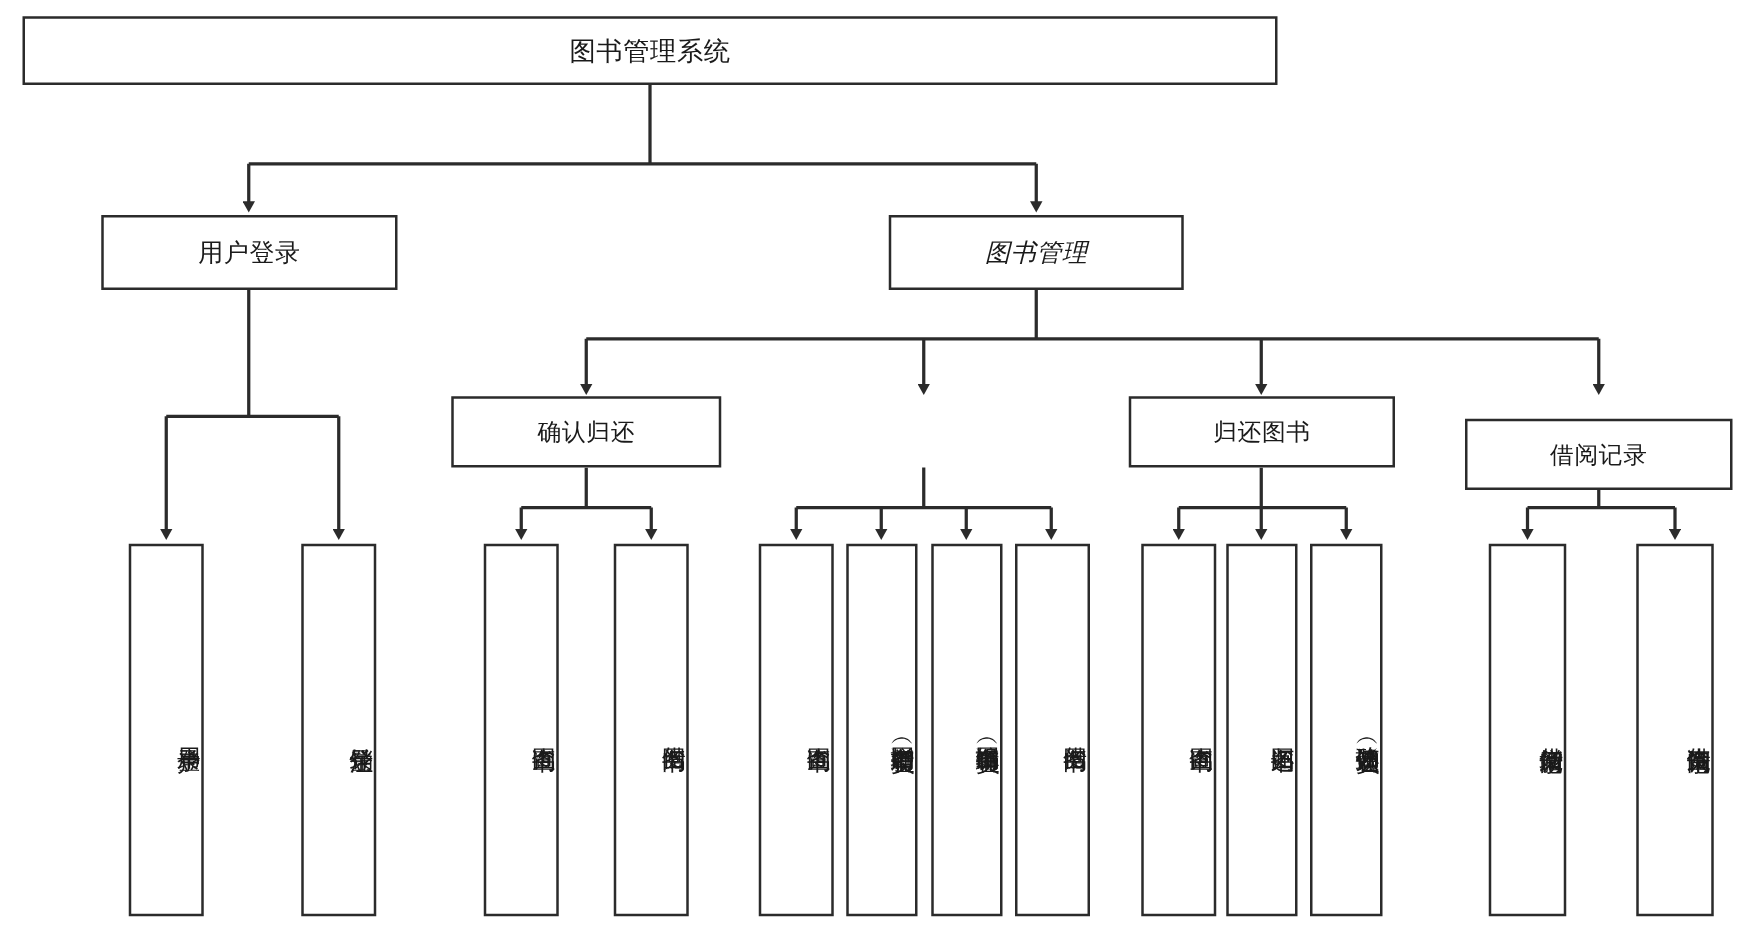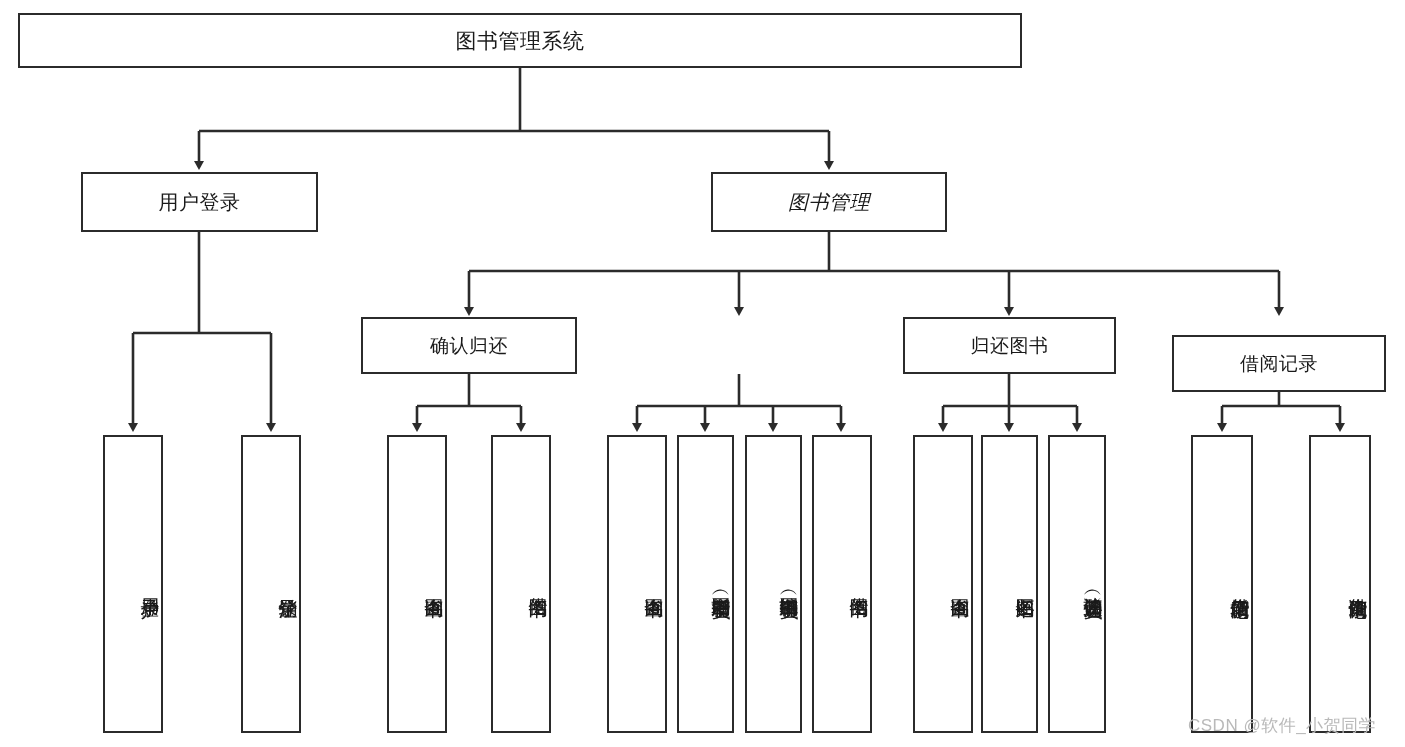--- a/index.html
+++ b/index.html
@@ -223,16 +223,15 @@
     </div>
 
     <div class="node node-leaf" style="left:1191px; top:435px; width:62px; height:298px;">
       <span class="vtext">新增借阅记录</span>
     </div>
 
     <div class="node node-leaf" style="left:1309px; top:435px; width:62px; height:298px;">
       <span class="vtext">查询借阅记录</span>
     </div>
 
-    <div class="watermark">CSDN @软件_小贺同学</div>
 
   </div>
 </div>
 
 </body></html>

